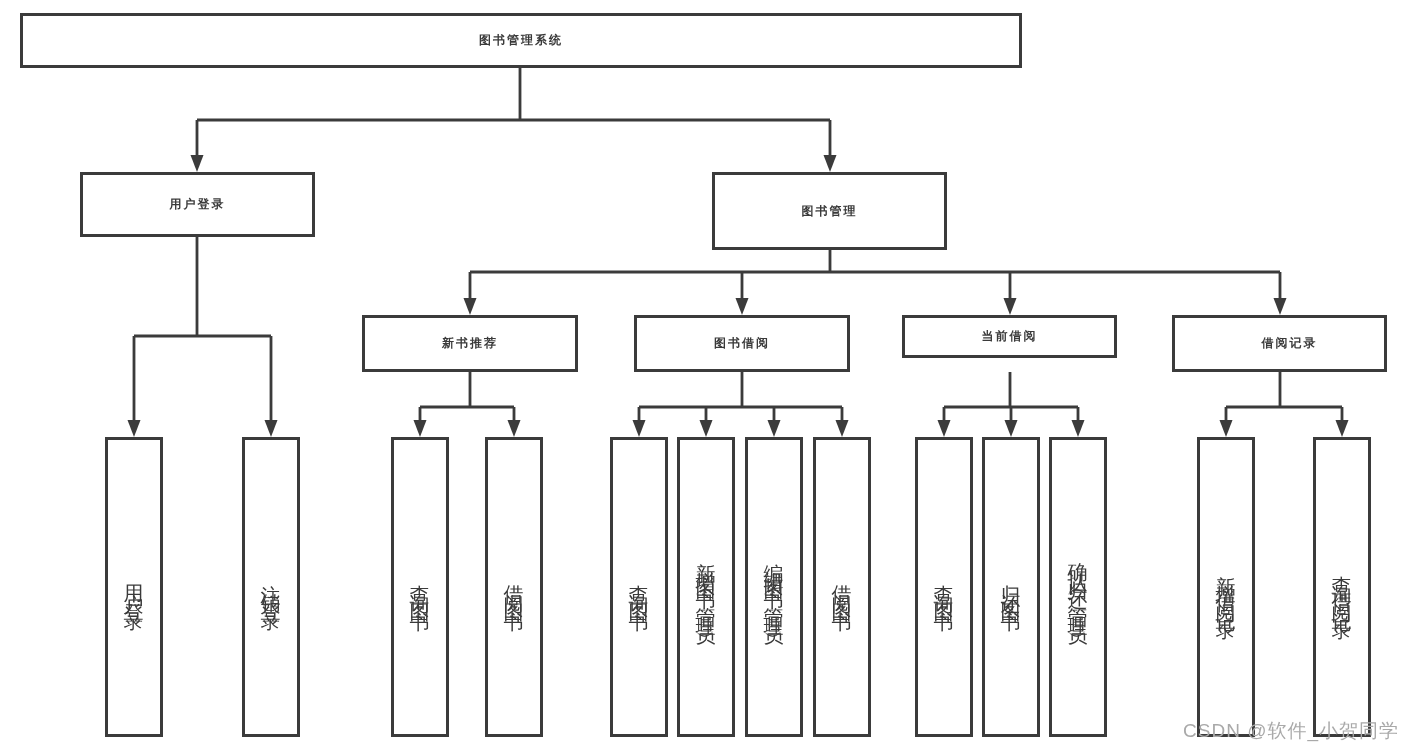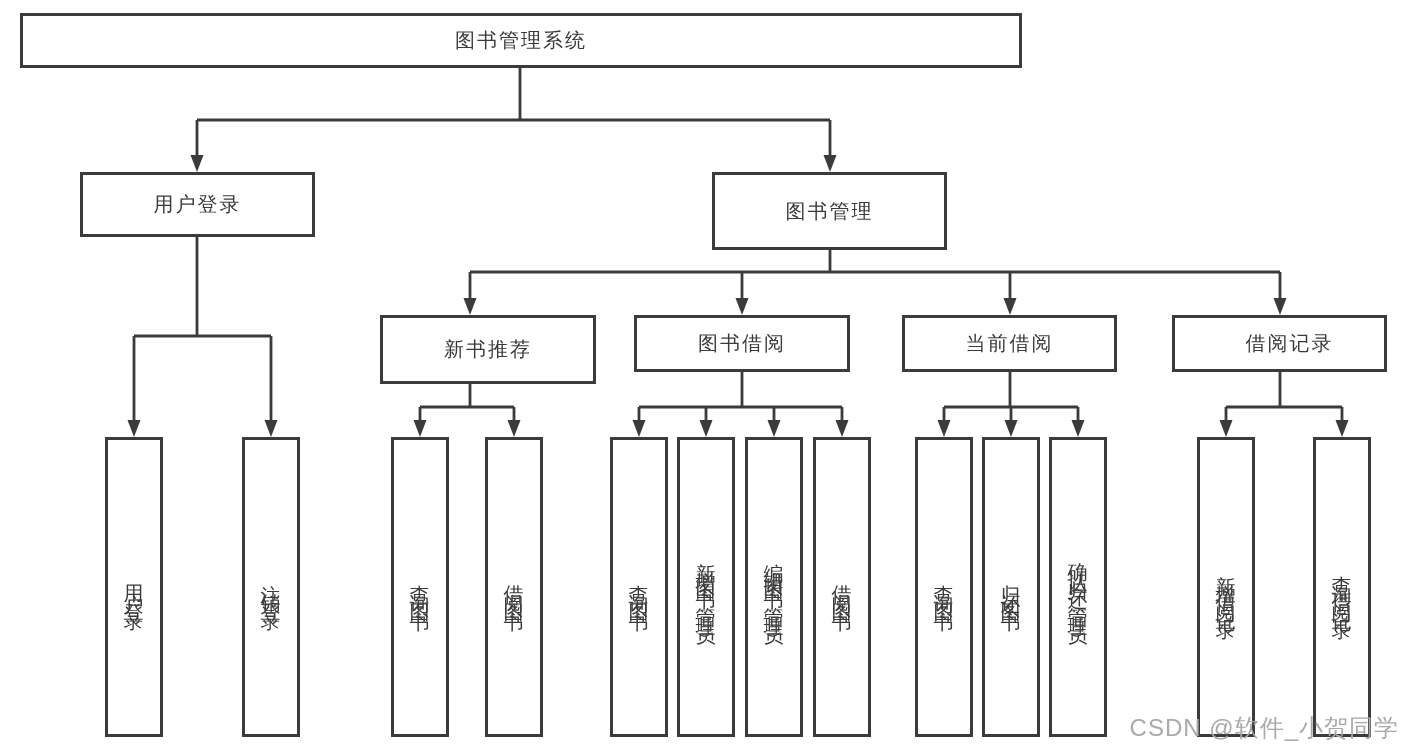--- a/index.html
+++ b/index.html
@@ -21,34 +21,34 @@
     position: absolute;
     box-sizing: border-box;
     border: 3px solid #3b3b3b;
     background: #ffffff;
     display: flex;
     align-items: center;
     justify-content: center;
     color: #3a3a3a;
     z-index: 2;
   }
-  .node.h { font-size: 20px; letter-spacing: 2px; }
+  .node.h { font-size: 12px; letter-spacing: 2px; font-weight: bold; }
   .node.v span {
     writing-mode: vertical-rl;
     text-orientation: mixed;
     font-size: 20px;
     letter-spacing: 9px;
     line-height: 1;
     white-space: nowrap;
   }
   .watermark {
     position: absolute;
     right: 6px;
     bottom: 3px;
-    font-size: 24px;
+    font-size: 19px;
     color: #a9a9a9;
     letter-spacing: 1px;
     z-index: 5;
     white-space: nowrap;
     text-align: center;
   }
 </style>
 </head>
 <body>
 
@@ -91,27 +91,27 @@
     <span>图书管理系统</span>
   </div>
 
   <div class="node h" style="left:80px; top:172px; width:235px; height:65px;">
     <span>用户登录</span>
   </div>
   <div class="node h" style="left:712px; top:172px; width:235px; height:78px;">
     <span>图书管理</span>
   </div>
 
-  <div class="node h" style="left:362px; top:315px; width:216px; height:69px;margin-left:18px;">
+  <div class="node h" style="left:362px; top:315px; width:216px; height:57px;">
     <span>新书推荐</span>
   </div>
   <div class="node h" style="left:634px; top:315px; width:216px; height:57px;">
     <span>图书借阅</span>
   </div>
-  <div class="node h" style="left:902px; top:315px; width:215px; height:57px;">
+  <div class="node h" style="left:902px; top:315px; width:215px; height:43px;">
     <span>当前借阅</span>
   </div>
   <div class="node h" style="left:1172px; top:315px; width:215px; height:57px;padding-left:20px;">
     <span>借阅记录</span>
   </div>
 
   <div class="node v" style="left:105px; top:437px; width:58px; height:300px;">
     <span>用户登录</span>
   </div>
   <div class="node v" style="left:242px; top:437px; width:58px; height:300px;">

